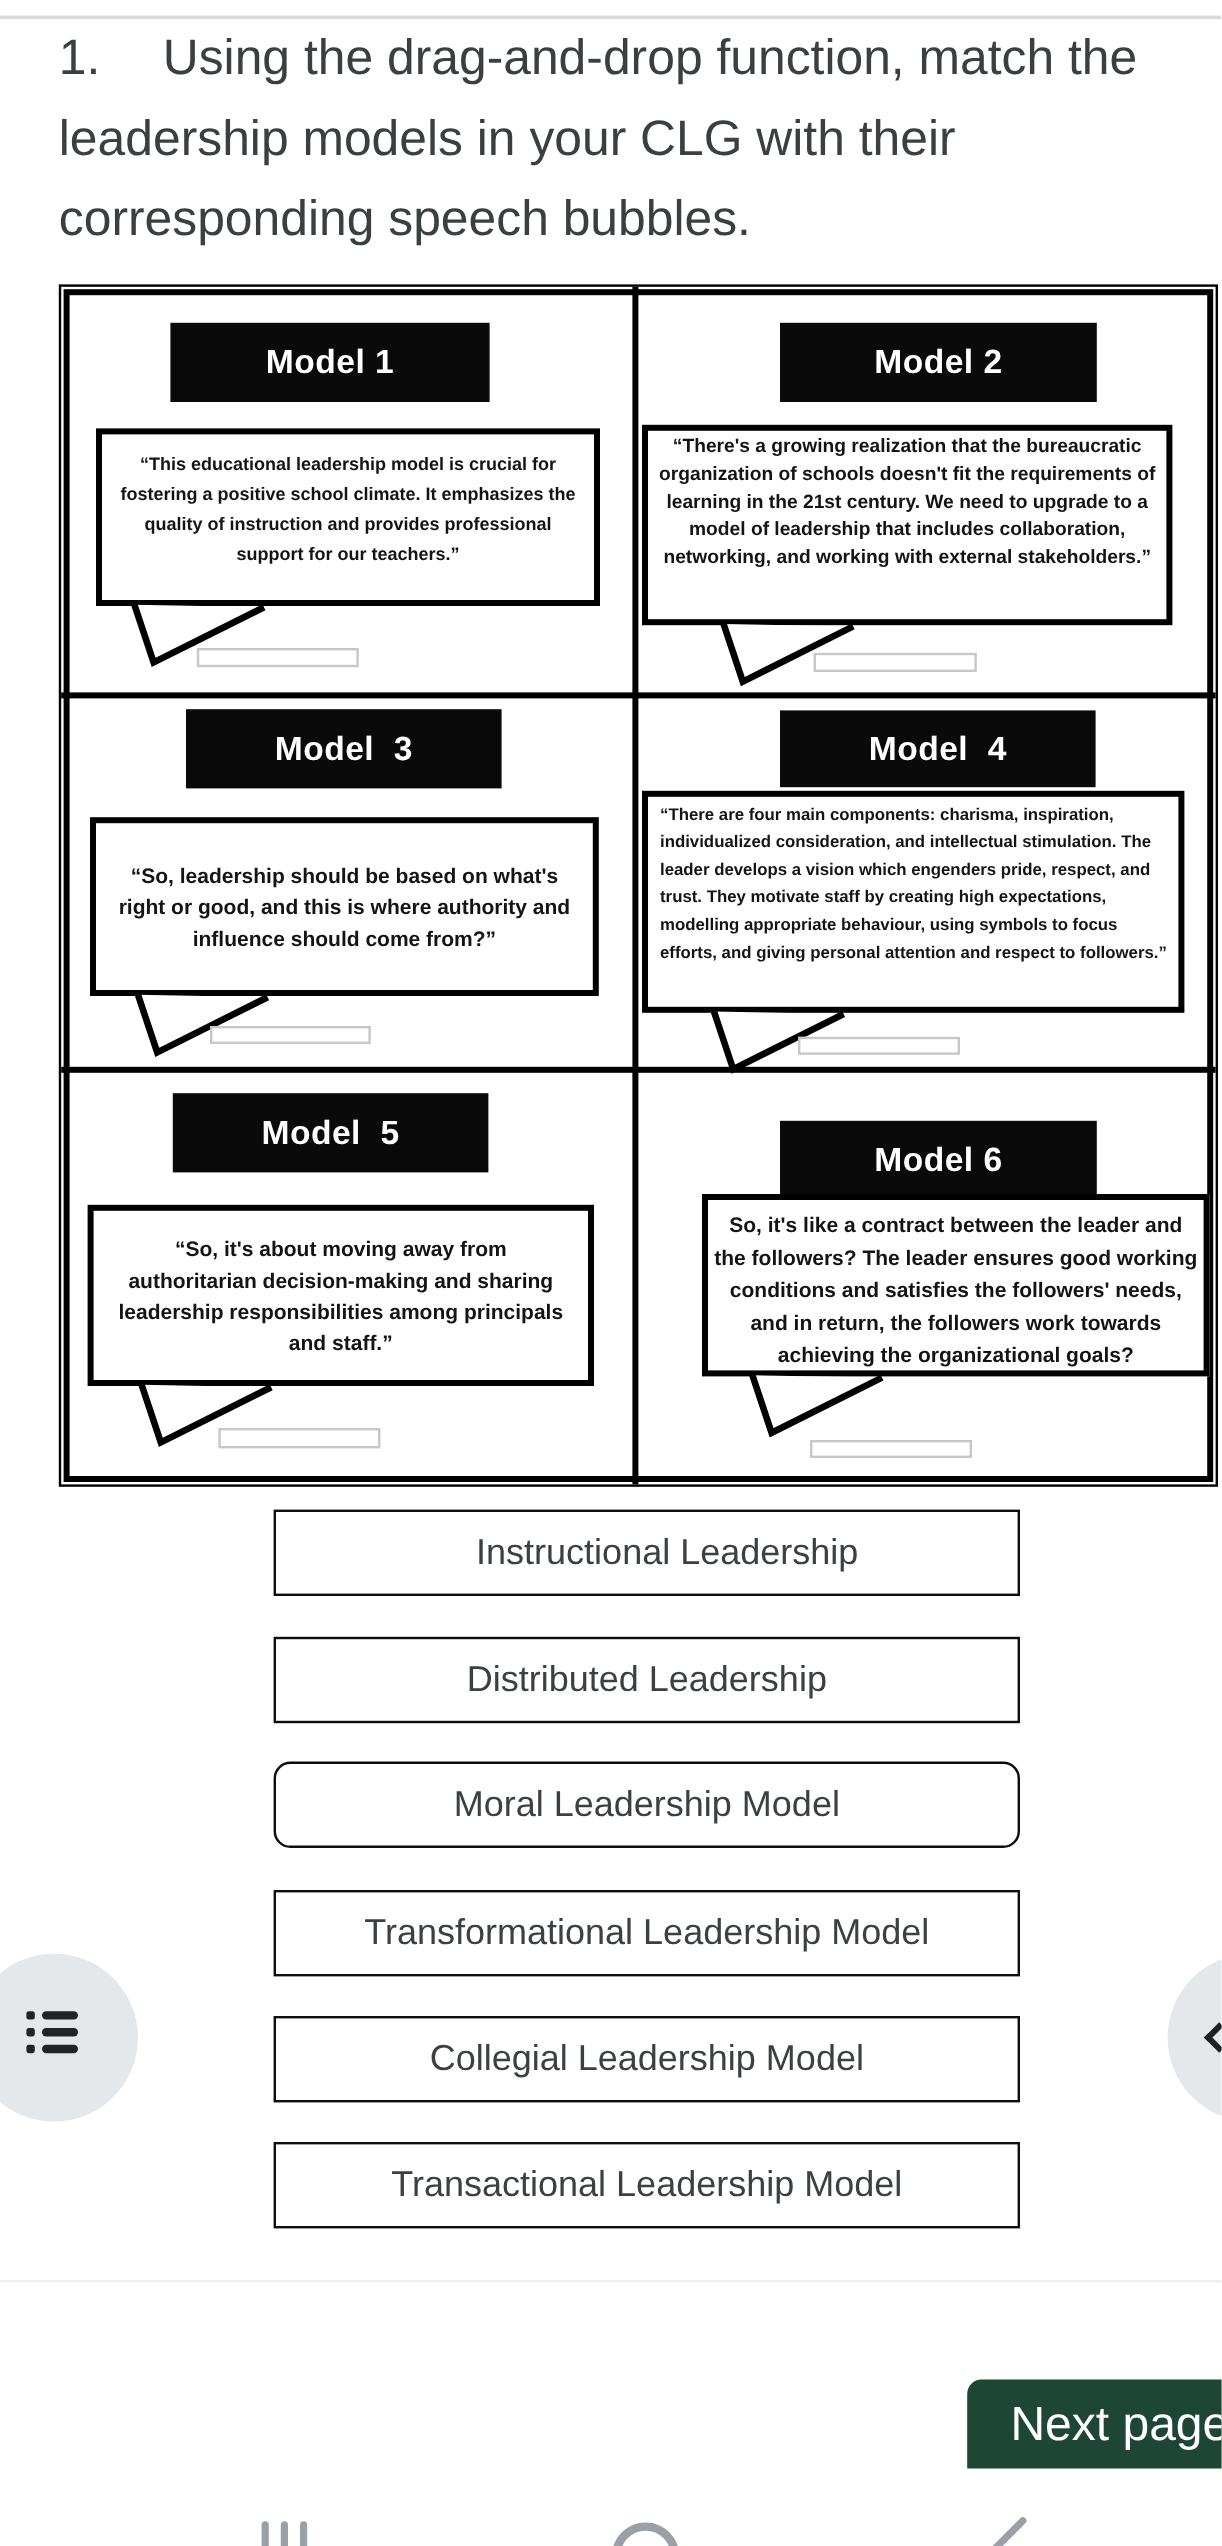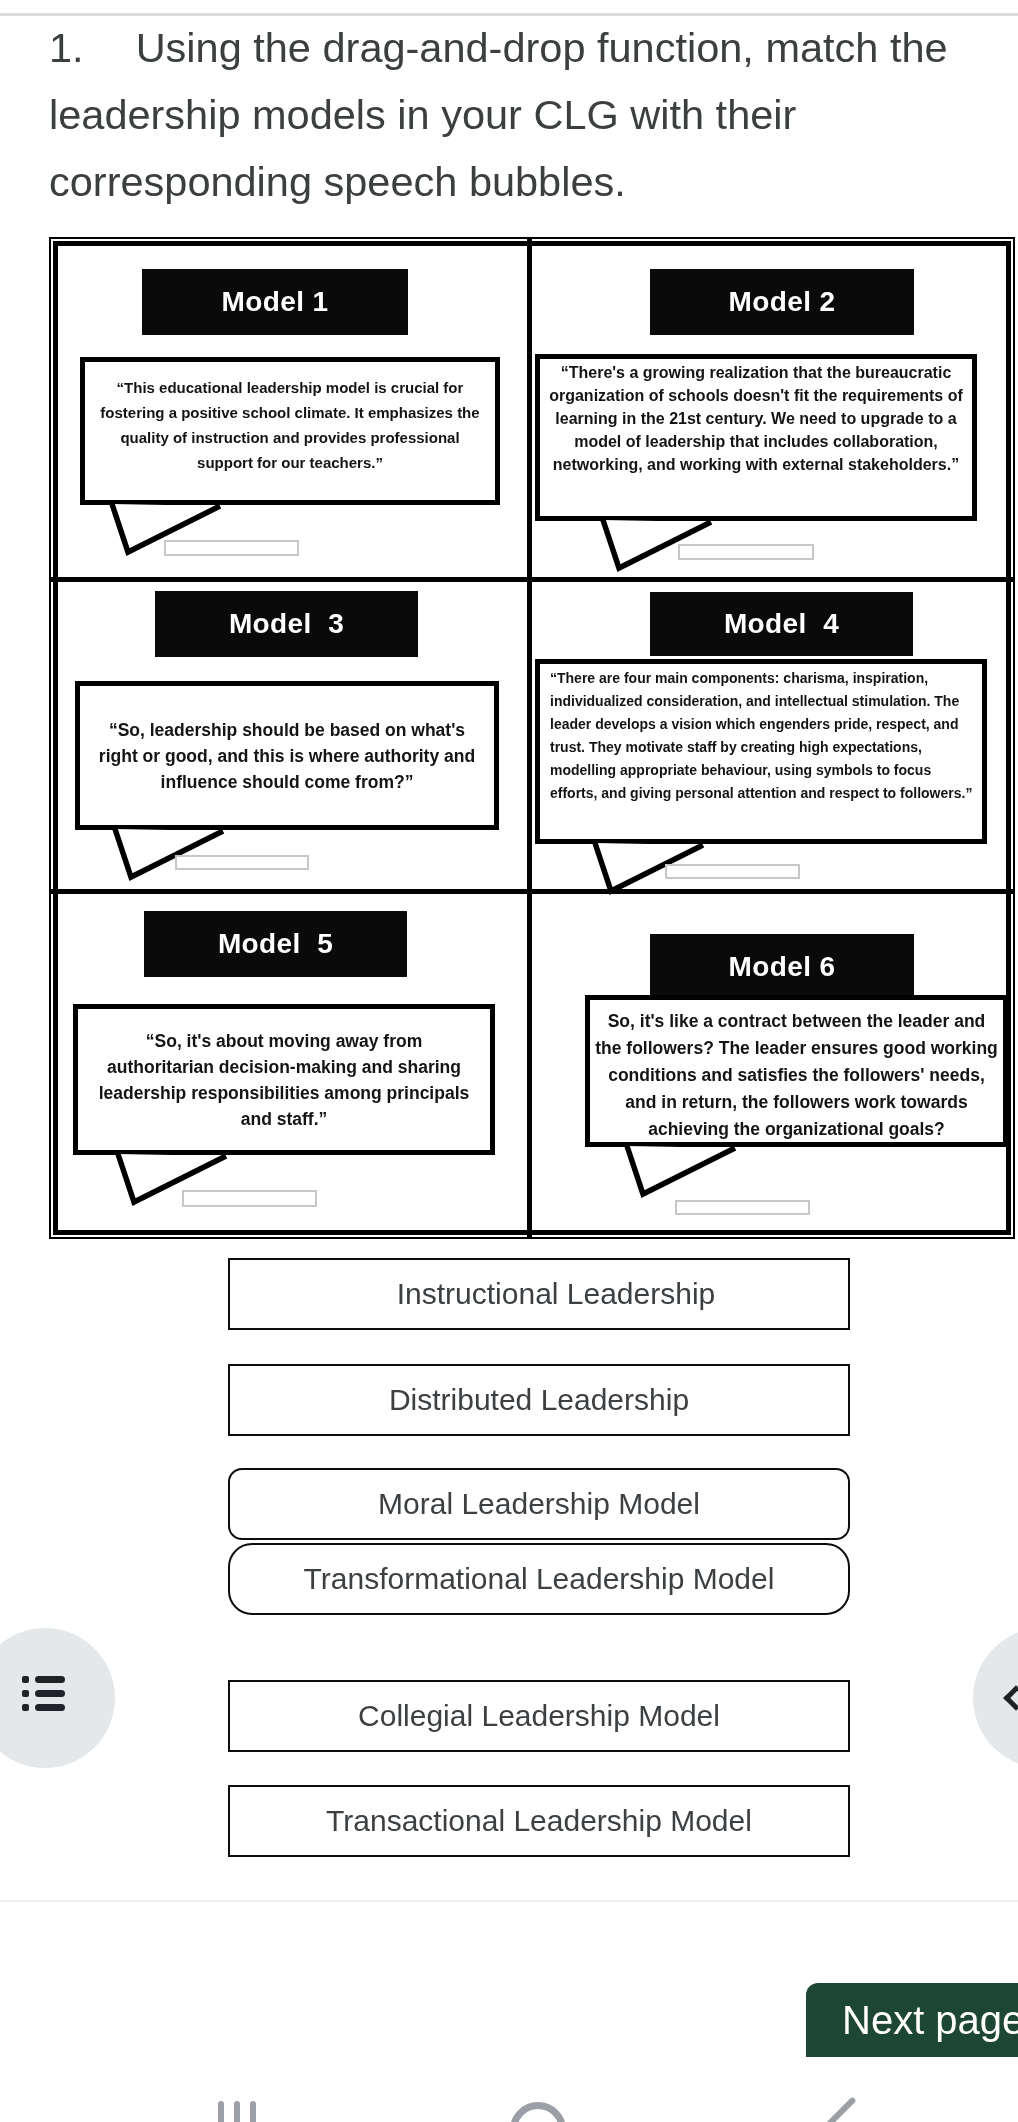--- a/index.html
+++ b/index.html
@@ -69,21 +69,21 @@
   .d6{left:624px;top:961px;width:135px;height:15px;}
 
   
   .option{
     position:absolute;left:228px;width:622px;height:72px;background:#fff;
     border:2px solid #0d0d0d;box-sizing:border-box;
     display:flex;align-items:center;justify-content:center;
     font-size:30px;color:#3c4043;
   }
   .o0{top:1258px;padding-left:34px;} .o1{top:1364px;} .o2{top:1468px;border-radius:14px;}
-  .o3{top:1543px;border-radius:24px;} .o4{top:1680px;} .o5{top:1785px;}
+  .o3{top:1575px;} .o4{top:1680px;} .o5{top:1785px;}
 
   .section-line{position:absolute;left:0;top:1900px;width:1018px;height:2px;background:#f0efec;}
 
   
   .fab{
     position:absolute;width:140px;height:140px;border-radius:50%;
     background:#e5e8ea;top:1628px;
   }
   .fab-left{left:-25px;} .fab-right{left:973px;}
   .list-icon{position:absolute;left:22px;top:1676px;width:50px;height:38px;}

